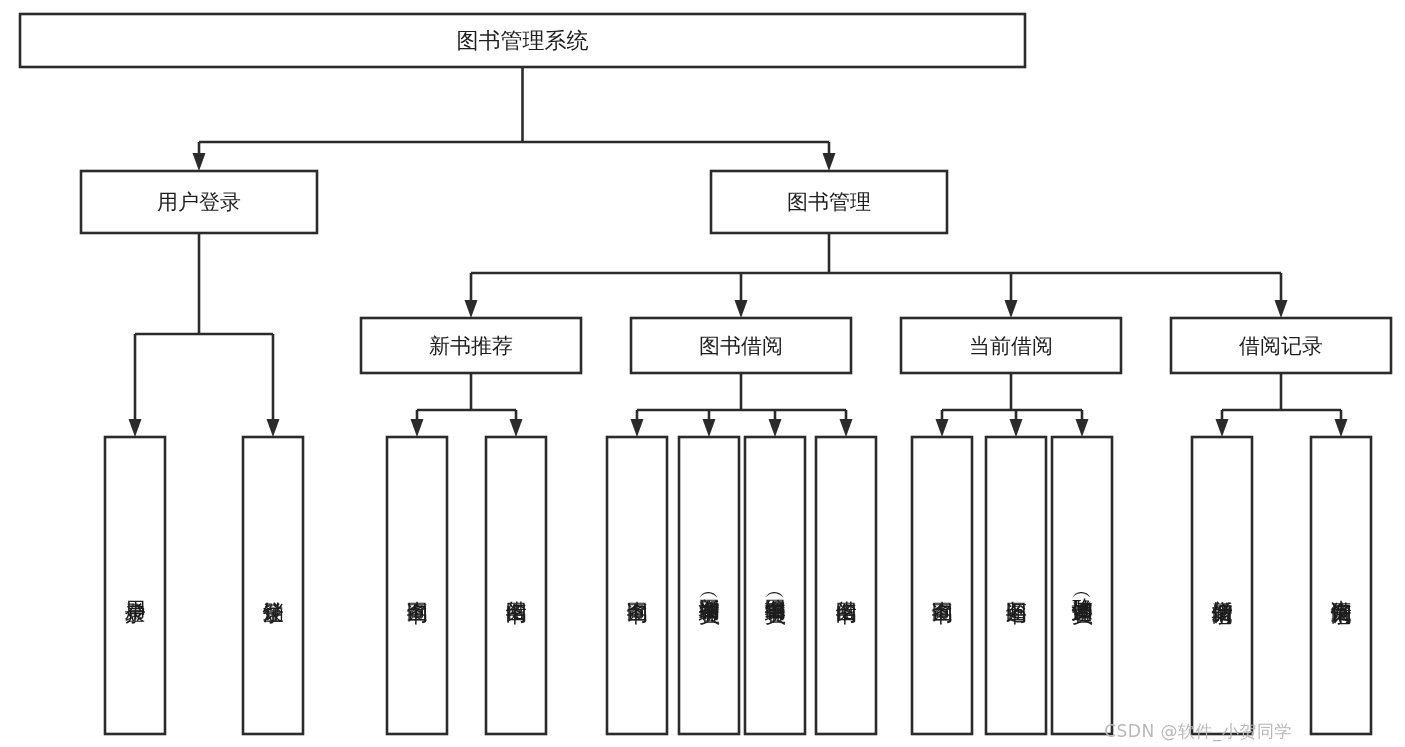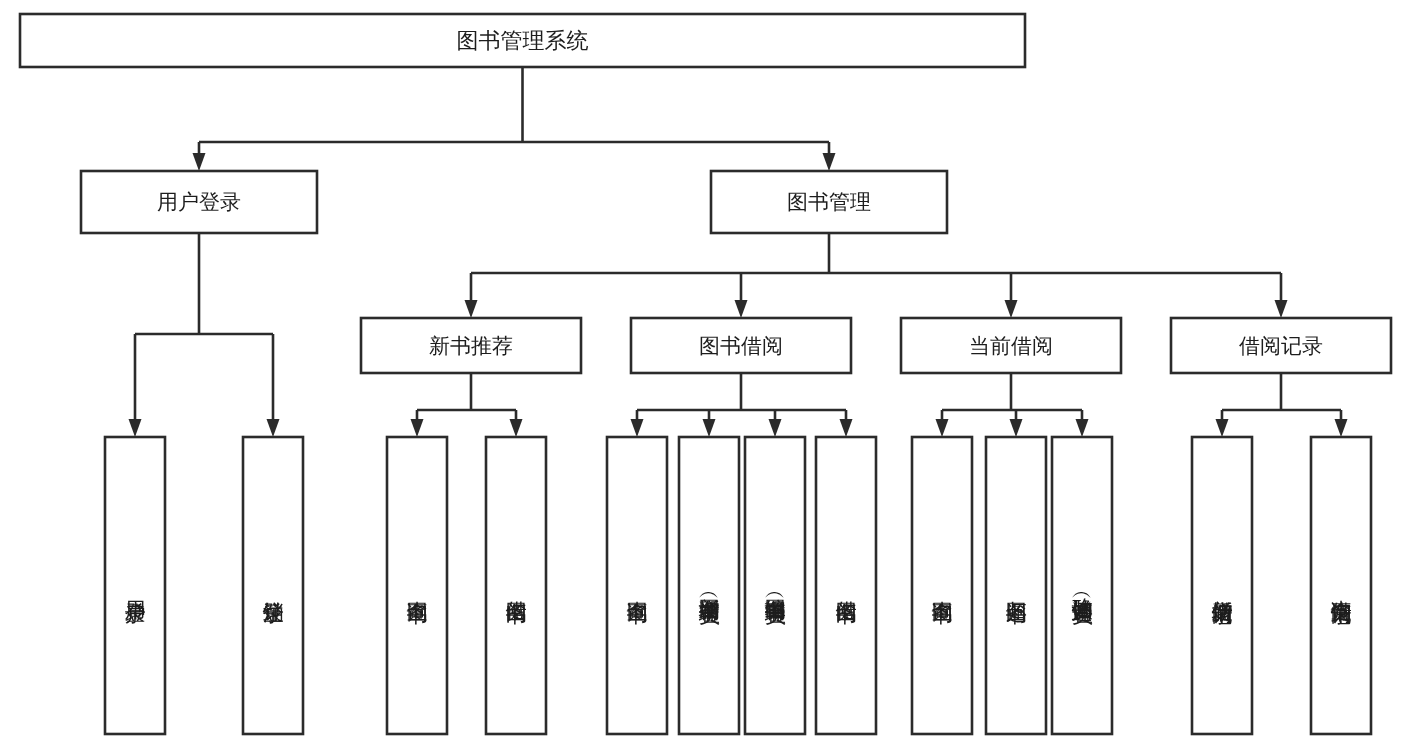--- a/index.html
+++ b/index.html
@@ -211,14 +211,15 @@
         <span class="leaf-label">确认归还（管理员）</span>
       </div>
       <div class="leaf-label-wrap" style="left: 1192px; top: 437px; width: 60px; height: 297px;">
         <span class="leaf-label">新增借阅记录</span>
       </div>
       <div class="leaf-label-wrap" style="left: 1311px; top: 437px; width: 60px; height: 297px;">
         <span class="leaf-label">查询借阅记录</span>
       </div>
     </div>
 
+  <div class="watermark">CSDN @软件_小贺同学</div>
 
 </div>
 
 </body></html>

